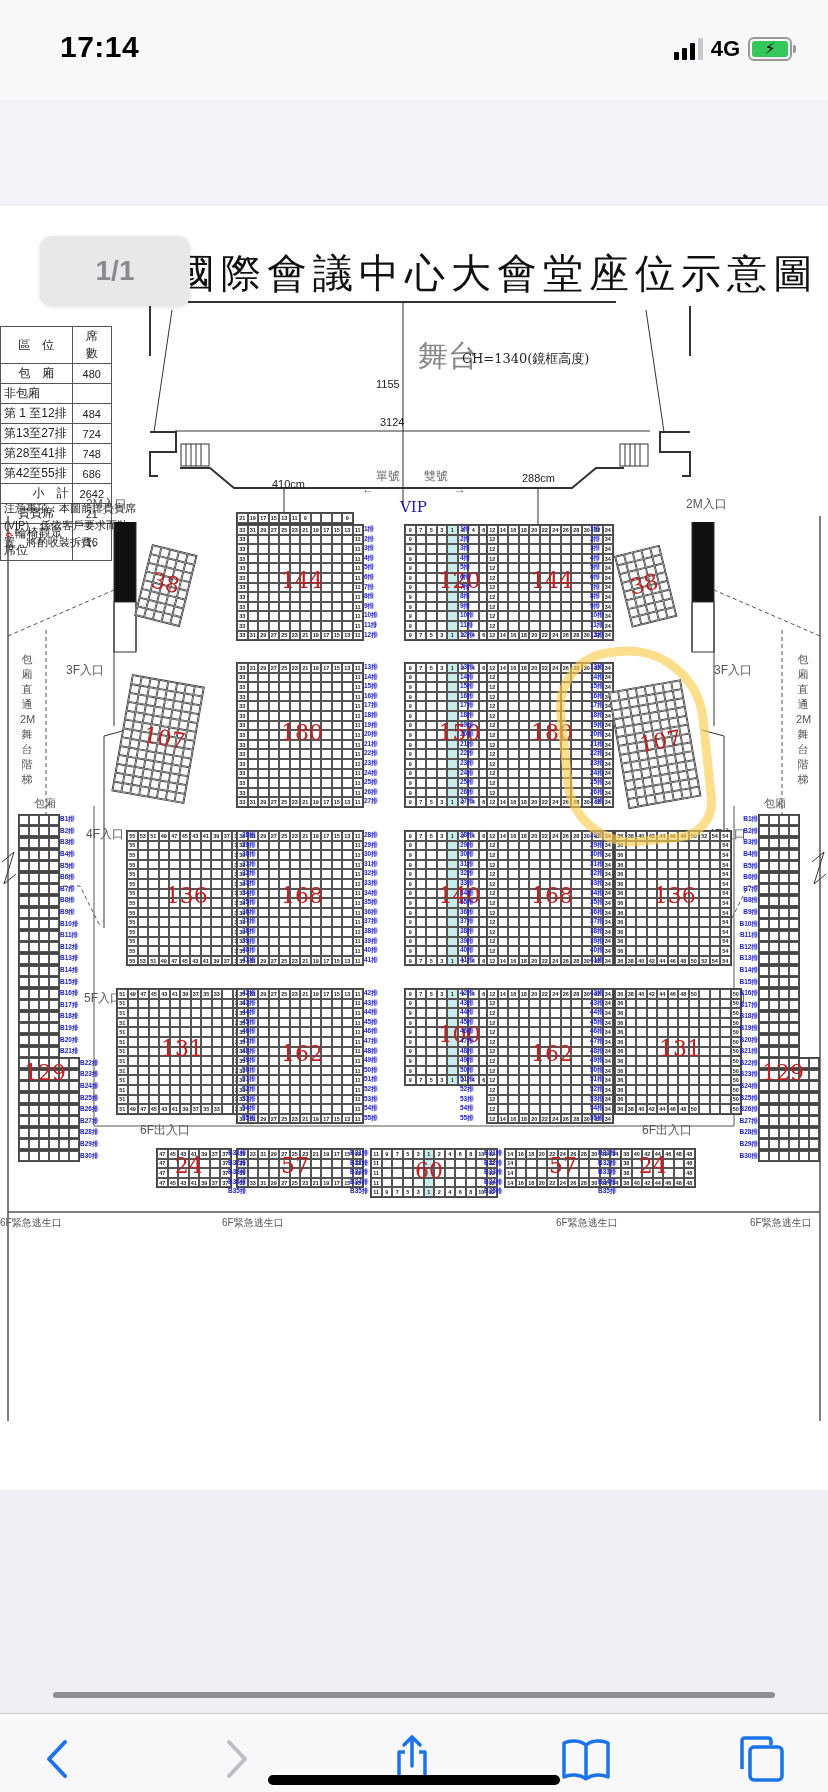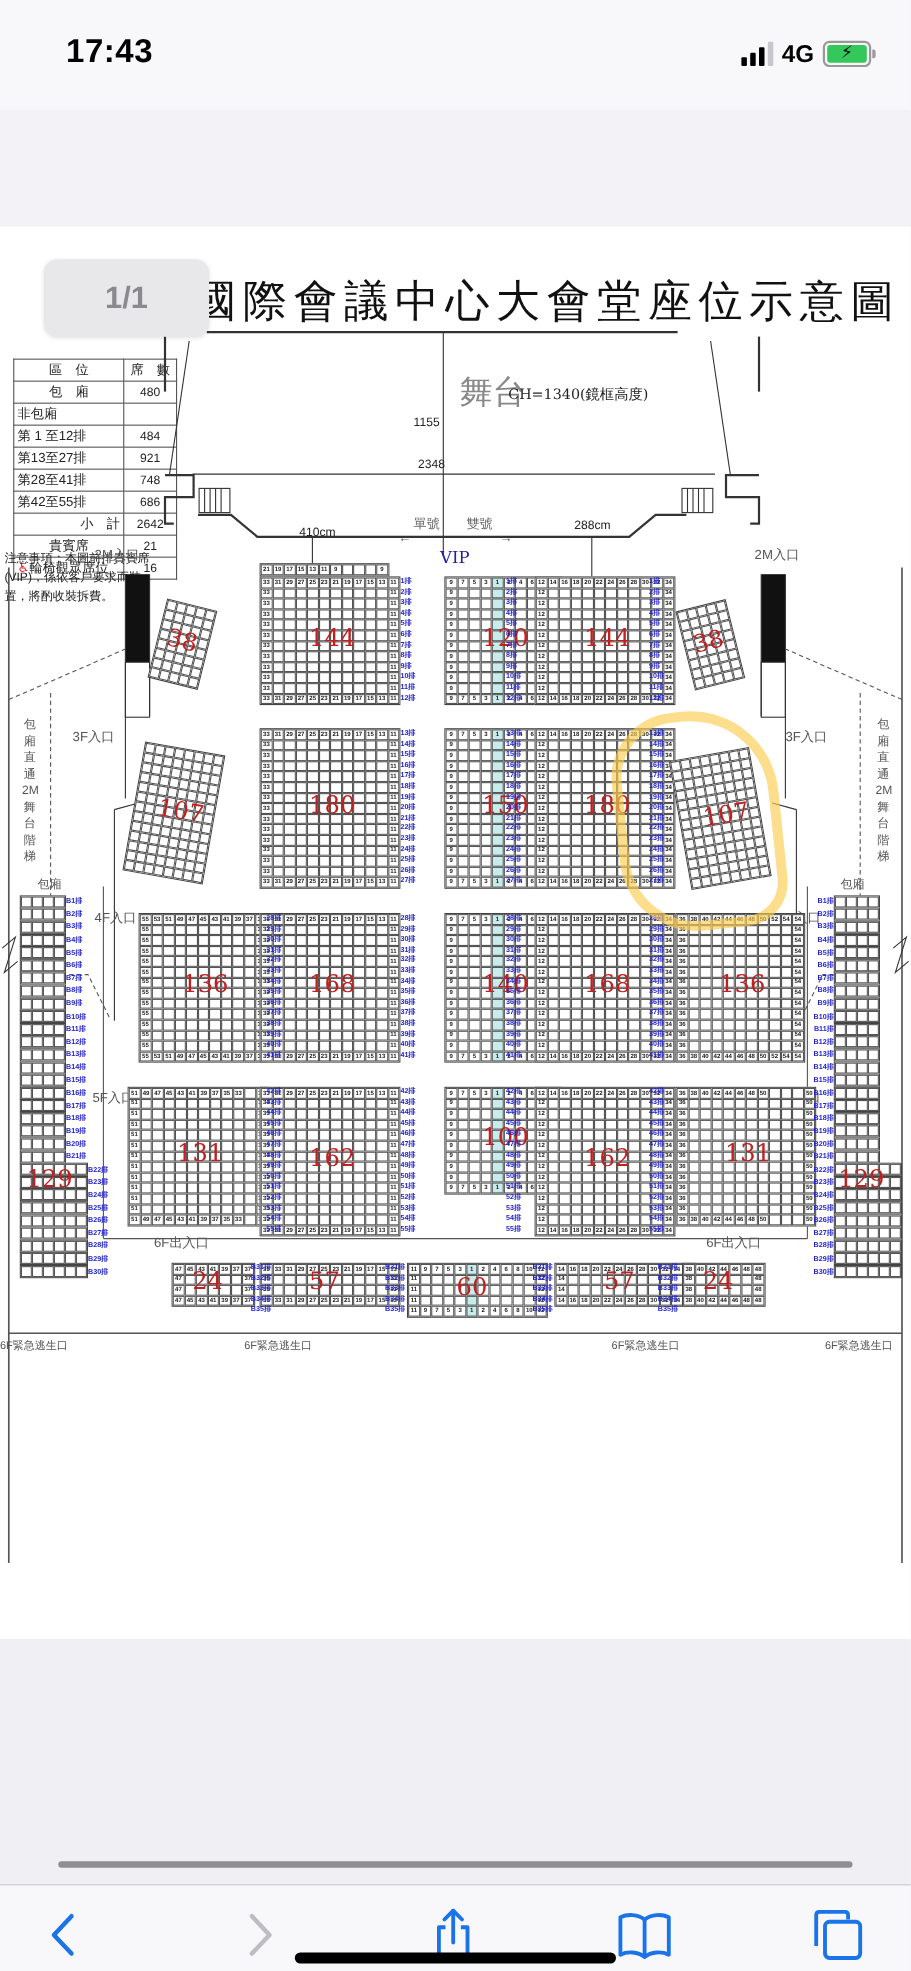--- a/index.html
+++ b/index.html
@@ -26,21 +26,21 @@
   .lock::after { content: ""; position: absolute; left: 0; top: 9px; width: 16px; height: 13px; background: #8e8e93; border-radius: 2px; }
   .url-text { font-size: 32px; color: #000; }
   .reload { position: absolute; right: 28px; top: 20px; width: 30px; height: 34px; font-size: 30px; color: #000; line-height: 34px; text-align: center; }
 
   
   .doc { position: absolute; left: 0; top: 206px; width: 828px; height: 1284px; background: #ffffff; overflow: hidden; }
   .page-counter { position: absolute; left: 40px; top: 30px; width: 150px; height: 70px; background: #e8e8ea; border-radius: 12px; display: flex; align-items: center; justify-content: center; color: #8a8a8e; font-size: 28px; font-weight: bold; box-shadow: 0 1px 4px rgba(0,0,0,0.12); z-index: 5; }
   .doc-title { position: absolute; left: 175px; top: 40px; font-family: "DejaVu Serif", serif; font-size: 40px; color: #111; letter-spacing: 6px; white-space: nowrap; }
 
   
-  .legend { position: absolute; left: 12px; top: 120px; width: 149px; border-collapse: collapse; font-size: 12px; color: #222; }
+  .legend { position: absolute; left: 0; top: 120px; width: 112px; border-collapse: collapse; font-size: 12px; color: #222; }
   .legend td { border: 1px solid #555; padding: 1px 3px; height: 16px; }
   .legend td.num { text-align: center; font-size: 11px; }
   .legend td.c { text-align: center; }
   .legend-note { position: absolute; left: 4px; top: 294px; width: 140px; font-size: 11px; line-height: 17px; color: #222; }
   .wheel { color: #e02020; font-weight: bold; }
 
   
   .svg-layer { position: absolute; left: 0; top: 0; width: 828px; height: 1284px; pointer-events: none; }
   .stage-label { position: absolute; left: 418px; top: 130px; font-family: "DejaVu Serif", serif; font-size: 30px; color: #888; }
   .stage-ch { position: absolute; left: 462px; top: 144px; font-family: "DejaVu Serif", serif; font-size: 13px; color: #222; }
@@ -69,21 +69,21 @@
   .tb-btn { position: absolute; top: 20px; width: 56px; height: 50px; display: flex; align-items: center; justify-content: center; }
   .home-indicator { position: absolute; left: 268px; top: 1775px; width: 292px; height: 10px; background: #000; border-radius: 5px; }
   .bottom-gray { position: absolute; left: 0; top: 1490px; width: 828px; height: 223px; background: #f0f0f4; }
 </style>
 </head>
 <body>
 
 <div class="screen">
 
   <div class="status-bar">
-    <div class="status-time">17:43</div>
+    <div class="status-time">17:14</div>
     <div class="status-right">
       <div class="signal">
         <span style="height:8px"></span>
           <span style="height:12px"></span>
           <span style="height:17px"></span>
           <span class="dim" style="height:22px"></span>
       </div>
       <div class="net">4G</div>
       <div class="battery">
           <div class="fill">⚡</div>
@@ -109,21 +109,21 @@
       <tr>
             <td>非包廂</td>
             <td class="num"></td>
           </tr>
       <tr>
             <td>第 1 至12排</td>
             <td class="num">484</td>
           </tr>
       <tr>
             <td>第13至27排</td>
-            <td class="num">921</td>
+            <td class="num">724</td>
           </tr>
       <tr>
             <td>第28至41排</td>
             <td class="num">748</td>
           </tr>
       <tr>
             <td>第42至55排</td>
             <td class="num">686</td>
           </tr>
       <tr>
@@ -198,21 +198,21 @@
       <line x1="94" y1="920" x2="734" y2="920" stroke="#555"></line>
       <line x1="8" y1="1006" x2="820" y2="1006" stroke="#555" stroke-width="1.5"></line>
 
       <polyline points="2,656 14,646 4,678 16,668" stroke="#333" fill="none"></polyline>
       <polyline points="812,656 824,646 814,678 826,668" stroke="#333" fill="none"></polyline>
     </svg>
 
     <div class="stage-label">舞台</div>
     <div class="stage-ch">CH=1340(鏡框高度)</div>
     <div class="dim-label" style="left:376px;top:172px">1155</div>
-    <div class="dim-label" style="left:380px;top:210px">2348</div>
+    <div class="dim-label" style="left:380px;top:210px">3124</div>
     <div class="dim-label" style="left:272px;top:272px">410cm</div>
     <div class="dim-label" style="left:522px;top:266px">288cm</div>
     <div class="odd-even" style="left:376px;top:262px">單號</div>
     <div class="odd-even" style="left:424px;top:262px">雙號</div>
     <div class="odd-even" style="left:362px;top:276px">←</div>
     <div class="odd-even" style="left:454px;top:276px">→</div>
     <div class="vip-label">VIP</div>
 
     <div class="side-label" style="left:86px;top:290px">2M入口</div>
     <div class="side-label" style="left:686px;top:290px">2M入口</div>

